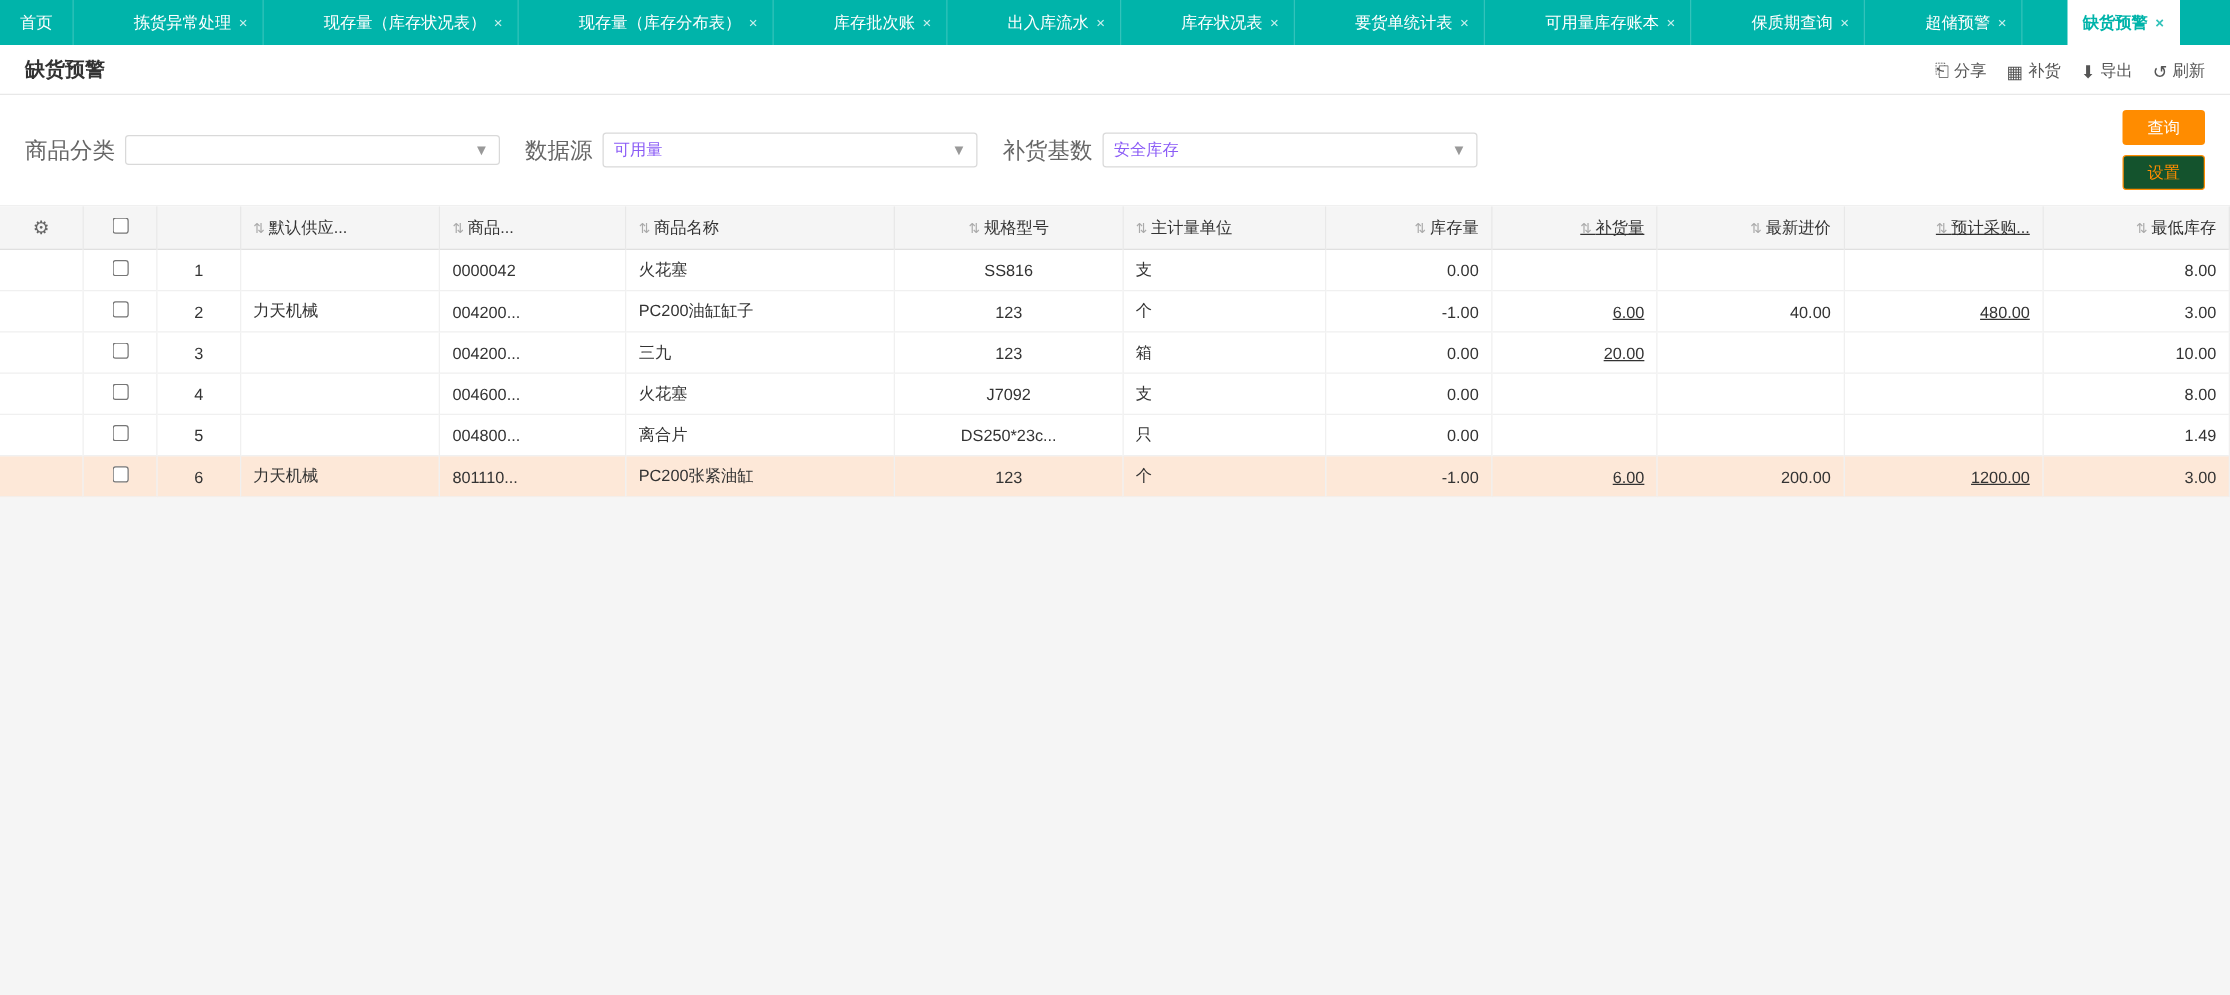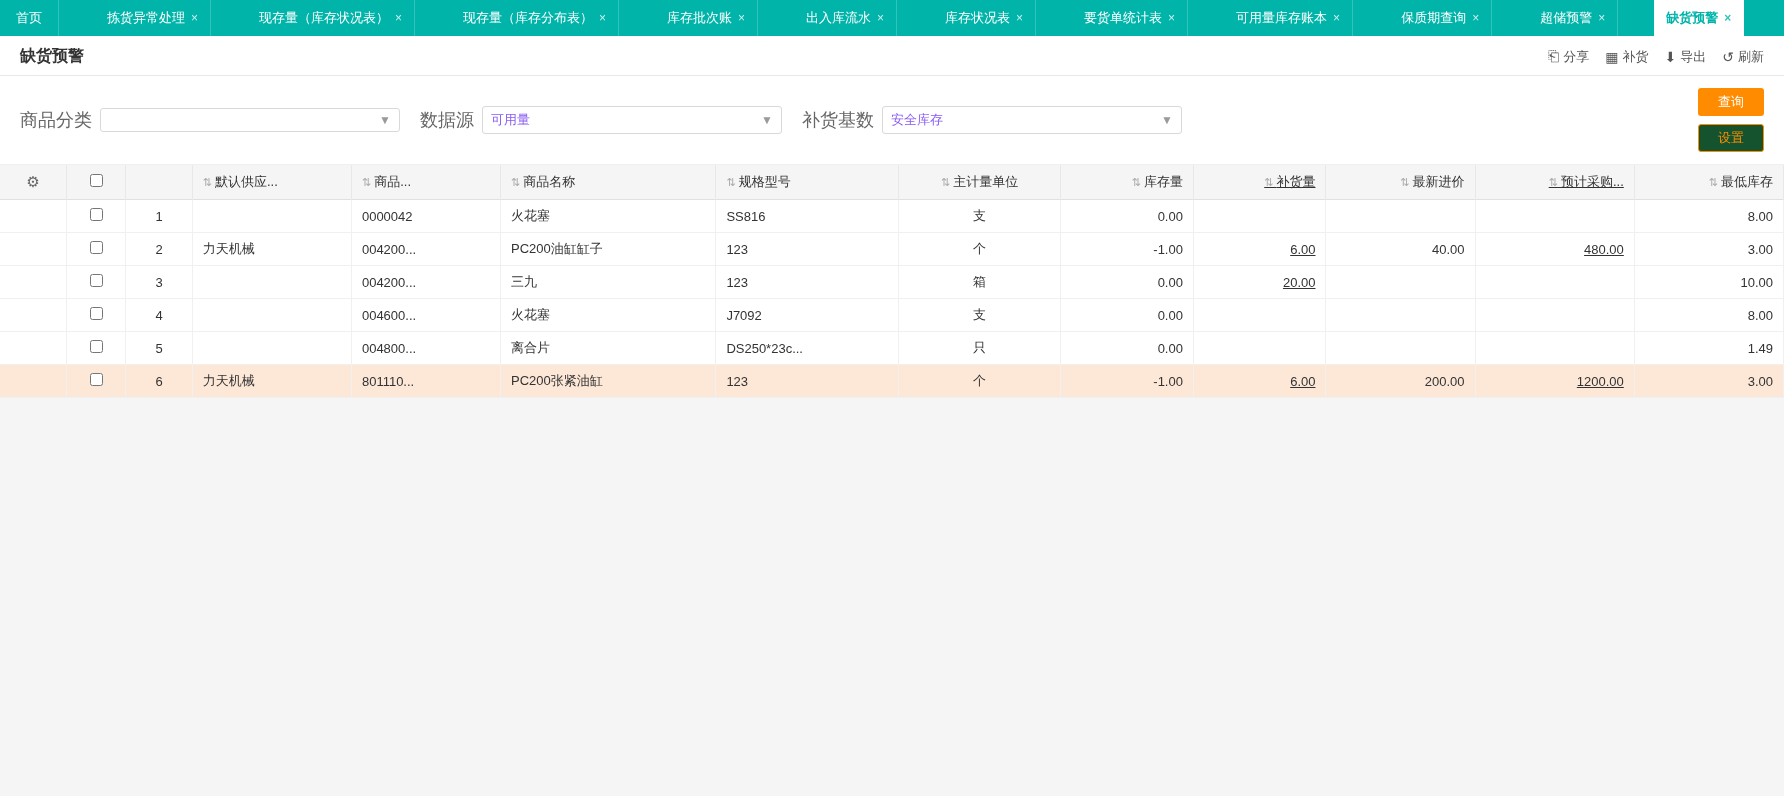--- a/index.html
+++ b/index.html
@@ -199,22 +199,22 @@
       font-size: 13px;
       border-right: 1px solid #f0f0f0;
       white-space: nowrap;
     }
     .col-no { width: 40px; text-align: center; }
     .col-cb { width: 36px; text-align: center; }
     .col-settings { width: 40px; text-align: center; }
     .col-supplier { width: 80px; }
     .col-code { width: 90px; }
     .col-name { width: 130px; }
-    .col-spec { width: 110px; }
-    .col-unit { width: 80px; text-align: center; }
+    .col-spec { width: 110px; text-align: center; }
+    .col-unit { width: 80px; }
     .col-stock { width: 80px; text-align: right; }
     .col-replenish { width: 80px; text-align: right; text-decoration: underline; }
     .col-price { width: 90px; text-align: right; }
     .col-est { width: 90px; text-align: right; text-decoration: underline; }
     .col-minstock { width: 90px; text-align: right; }
 
     td.num, th.num { text-align: right; }
     td.center, th.center { text-align: center; }
 
     .gear-icon {

